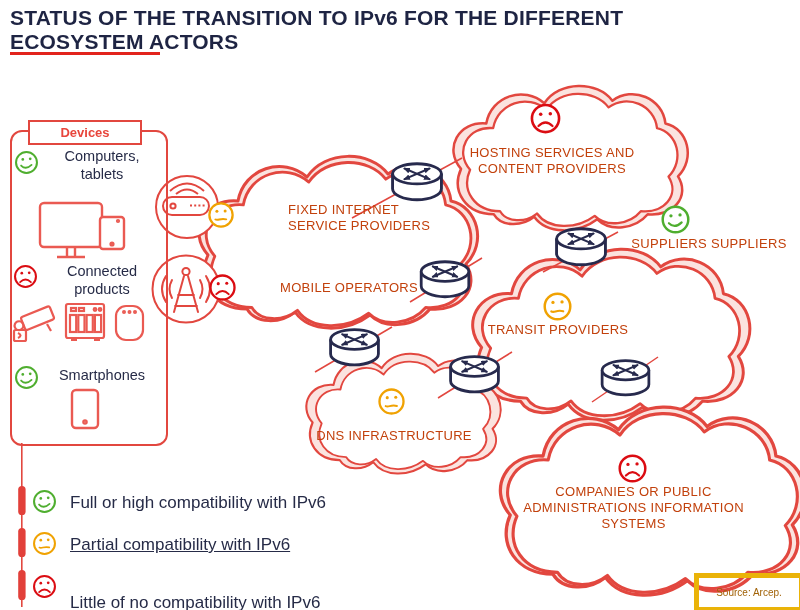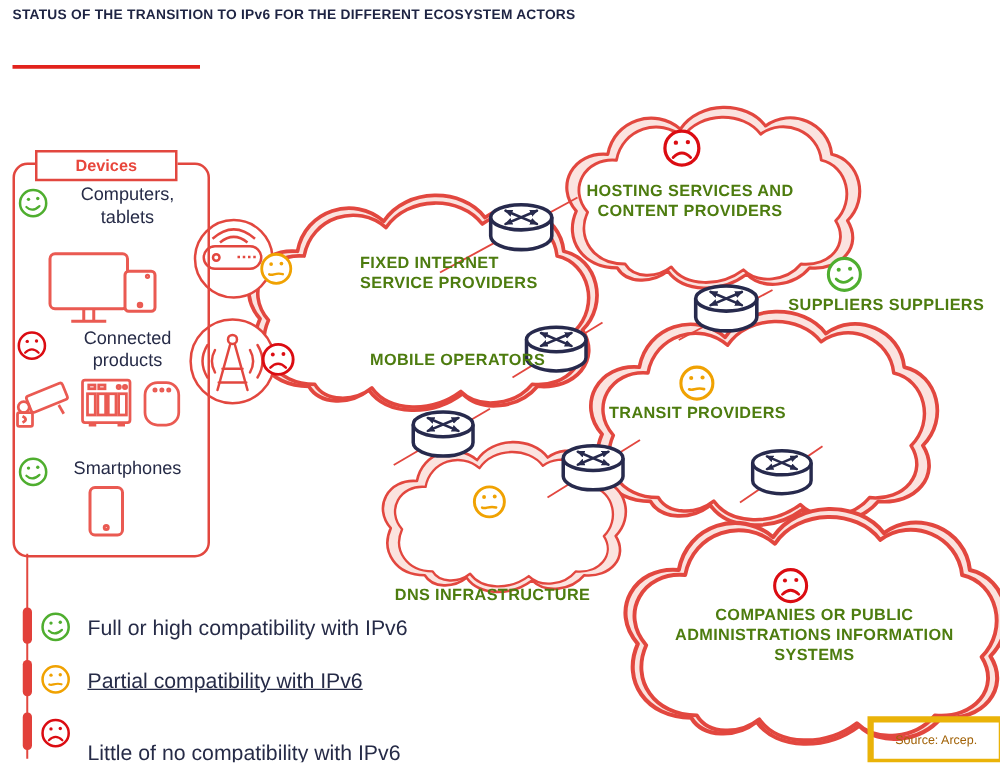--- a/index.html
+++ b/index.html
@@ -1,29 +1,29 @@
 <!DOCTYPE html>
 <html><head>
 <meta charset="utf-8">
 <style>
   html,body { margin:0; padding:0; background:#ffffff; }
   .stage { position:relative; width:800px; height:610px; background:#ffffff;
            font-family:"Liberation Sans", sans-serif; overflow:hidden; }
   .stage svg.canvas { position:absolute; left:0; top:0; }
   .abs { position:absolute; }
-  .title { left:10px; top:6px; width:720px; font-size:11px; font-weight:bold;
+  .title { left:10px; top:6px; width:720px; font-size:21px; font-weight:bold;
            color:#1e2443; letter-spacing:0.2px; }
   .underline { left:10px; top:52px; width:150px; height:3px; background:#e2231d; }
   .devices-box { left:10px; top:130px; width:154px; height:312px;
                  border:2px solid #e2473f; border-radius:12px; }
   .devices-tag { left:28px; top:120px; width:110px; height:21px; background:#fff;
                  border:2px solid #e2473f; color:#e8463c; font-weight:bold; font-size:13px;
                  display:flex; align-items:center; justify-content:center; }
   .device-label { color:#262b47; font-size:14.5px; line-height:18px; text-align:center; font-weight:500; }
-  .actor-label { color:#4d7c0f; font-weight:bold; font-size:13px; line-height:16px; letter-spacing:0.3px; }
+  .actor-label { color:#c2410c; font-weight:normal; font-size:13px; line-height:16px; letter-spacing:0.3px; }
   .center { text-align:center; }
   .legend-label { color:#262b47; font-size:17px; font-weight:500; }
   .source-box { left:694px; top:573px; width:100px; height:29px; border:5px solid #eab308;
                 color:#a16207; font-size:10px; display:flex; align-items:center; justify-content:center; }
 </style>
 </head>
 <body>
 
 <div class="stage">
 
@@ -200,25 +200,25 @@
   <div class="abs underline"></div>
 
   <div class="abs devices-box"></div>
   <div class="abs devices-tag">Devices</div>
 
   <div class="abs device-label" style="left:46px; top:147px; width:112px;">Computers, tablets</div>
   <div class="abs device-label" style="left:46px; top:262px; width:112px;">Connected products</div>
   <div class="abs device-label" style="left:46px; top:366px; width:112px;">Smartphones</div>
 
   <div class="abs actor-label" style="left:288px; top:202px; width:170px;">FIXED INTERNET SERVICE PROVIDERS</div>
-  <div class="abs actor-label" style="left:296px; top:280px; width:220px;">MOBILE OPERATORS</div>
+  <div class="abs actor-label" style="left:280px; top:280px; width:220px;">MOBILE OPERATORS</div>
   <div class="abs actor-label center" style="left:452px; top:145px; width:200px;">HOSTING SERVICES AND CONTENT PROVIDERS</div>
   <div class="abs actor-label center" style="left:620px; top:236px; width:178px;">SUPPLIERS SUPPLIERS</div>
   <div class="abs actor-label center" style="left:478px; top:322px; width:160px;">TRANSIT PROVIDERS</div>
-  <div class="abs actor-label center" style="left:310px; top:428px; width:168px;margin-top:40px;">DNS INFRASTRUCTURE</div>
-  <div class="abs actor-label center" style="left:534px; top:484px; width:235px;">COMPANIES OR PUBLIC ADMINISTRATIONS INFORMATION SYSTEMS</div>
+  <div class="abs actor-label center" style="left:310px; top:428px; width:168px;">DNS INFRASTRUCTURE</div>
+  <div class="abs actor-label center" style="left:516px; top:484px; width:235px;">COMPANIES OR PUBLIC ADMINISTRATIONS INFORMATION SYSTEMS</div>
 
   <div class="abs legend-label" style="left:70px; top:493px;">Full or high compatibility with IPv6</div>
   <div class="abs legend-label" style="left:70px; top:535px;text-decoration:underline;">Partial compatibility with IPv6</div>
   <div class="abs legend-label" style="left:70px; top:560px;margin-top:33px;">Little of no compatibility with IPv6</div>
 
   <div class="abs source-box">Source: Arcep.</div>
 </div>
 
 </body></html>

